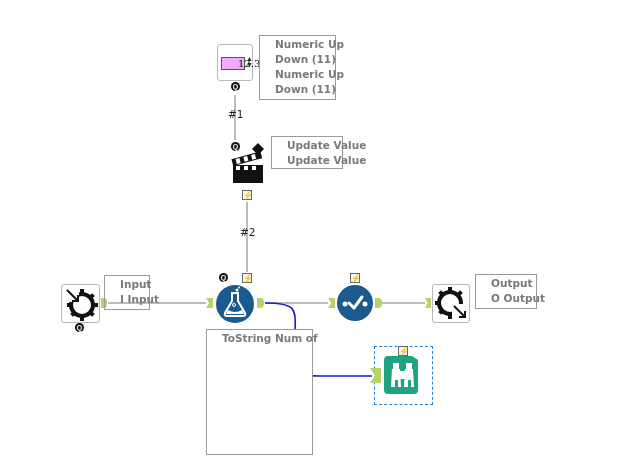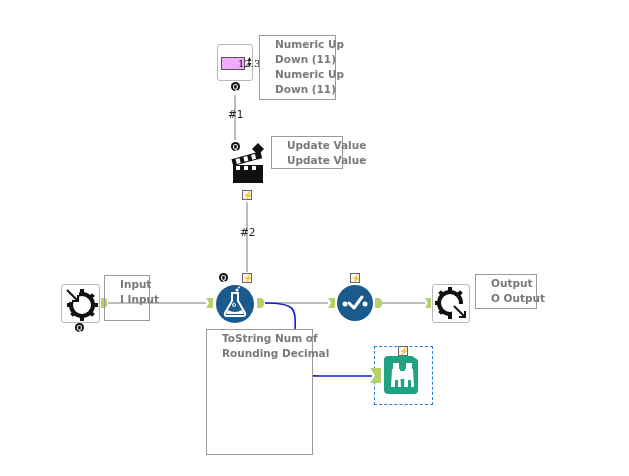--- a/index.html
+++ b/index.html
@@ -83,40 +83,39 @@
       <rect x="28" y="27" width="4" height="4" transform="rotate(45 30 29)"></rect>
       <rect x="9" y="27" width="4" height="4" transform="rotate(45 11 29)"></rect>
     </g>
     <rect x="3" y="3" width="14" height="14" fill="#fff"></rect>
     <line x1="5" y1="5" x2="16" y2="16" stroke="#111" stroke-width="2"></line>
     <polyline points="10,16 16,16 16,10" fill="none" stroke="#111" stroke-width="2"></polyline>
   </svg>
 </div>
 <div class="q-badge" style="left:75px;top:323px">Q</div>
 <div class="anchor" style="left:101px;top:298px;width:6px;height:10px;background:#b5d36a;border-radius:0 3px 3px 0"></div>
-<div class="label-box" style="left:104px;top:275px;width:46px;height:46px;background:transparent">
+<div class="label-box" style="left:104px;top:275px;width:46px;height:35px;background:transparent">
   <div>Input</div>
   <div>I Input</div>
 </div>
 
 <div class="q-badge" style="left:219px;top:273px">Q</div>
 <div class="bolt" style="left:242px;top:273px">⚡</div>
 <div class="anchor" style="left:206px;top:298px;width:7px;height:10px;background:#b5d36a;clip-path:polygon(0 0,100% 0,100% 100%,0 100%,45% 50%)"></div>
 <svg class="abs" style="left:215px;top:284px" width="40" height="40" viewBox="0 0 40 40">
   <circle cx="20" cy="20" r="19" fill="#1a5a8c"></circle>
   <path d="M16 9 L24 9 M17 9 L17 17 L10 29 Q9 32 12 32 L28 32 Q31 32 30 29 L23 17 L23 9" fill="none" stroke="#fff" stroke-width="2"></path>
   <path d="M13 26 Q20 30 27 26 L29 30 L11 30 Z" fill="#fff"></path>
   <circle cx="19" cy="21" r="1.5" fill="none" stroke="#fff" stroke-width="1"></circle>
   <circle cx="22" cy="6" r="1.5" fill="#fff"></circle>
   <circle cx="24" cy="3.5" r="1" fill="#fff"></circle>
 </svg>
 <div class="anchor" style="left:257px;top:298px;width:7px;height:10px;background:#b5d36a;border-radius:0 4px 4px 0"></div>
 <div class="label-box" style="left:206px;top:329px;width:107px;height:126px">
   <div>ToString Num of</div>
-  <div>Rounding Decimal</div>
 </div>
 
 <div class="bolt" style="left:350px;top:273px">⚡</div>
 <div class="anchor" style="left:328px;top:298px;width:7px;height:10px;background:#b5d36a;clip-path:polygon(0 0,100% 0,100% 100%,0 100%,45% 50%)"></div>
 <svg class="abs" style="left:336px;top:284px" width="38" height="38" viewBox="0 0 38 38">
   <circle cx="19" cy="19" r="18" fill="#1a5a8c"></circle>
   <circle cx="9" cy="20" r="2.5" fill="#fff"></circle>
   <circle cx="29" cy="20" r="2.5" fill="#fff"></circle>
   <polyline points="13,19 18,24 26,13" fill="none" stroke="#fff" stroke-width="3" stroke-linecap="round" stroke-linejoin="round"></polyline>
 </svg>

